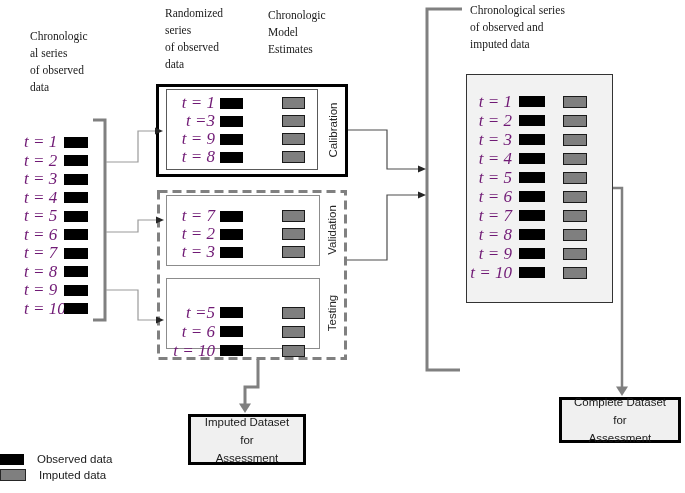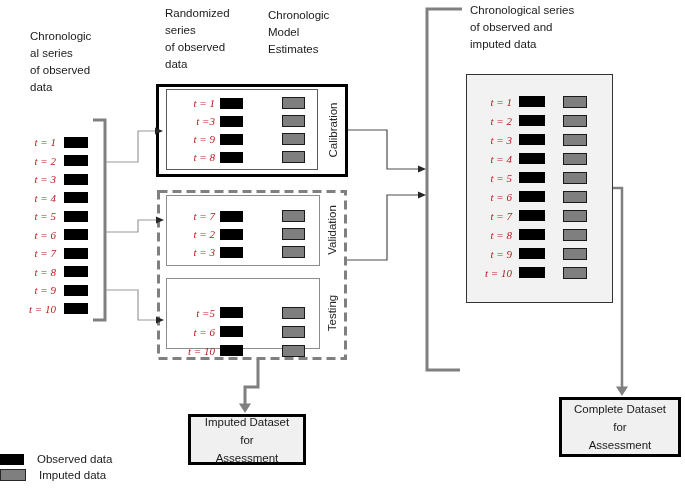--- a/index.html
+++ b/index.html
@@ -1,26 +1,26 @@
 <!DOCTYPE html>
 <html><head>
 <meta charset="utf-8">
 <style>
   html,body{margin:0;padding:0;background:#fff;}
   #canvas{position:relative;width:685px;height:493px;background:#fff;overflow:hidden;
           font-family:"Liberation Sans",sans-serif;color:#1a1a1a;}
 
   
-  .hdr{position:absolute;font-size:11.5px;line-height:17px;white-space:nowrap;color:#1a1a1a;}
+  .hdr{position:absolute;font-size:11.5px;line-height:17px;white-space:nowrap;color:#1a1a1a;font-family:Liberation Serif, serif;}
   .hdr span{display:block;}
 
   
   .trow{display:flex;align-items:center;}
-  .tlabel{font-family:"Liberation Serif",serif;font-style:italic;font-size:11px;
-          color:#b91c1c;text-align:right;white-space:nowrap;}
+  .tlabel{font-family:"Liberation Serif",serif;font-style:italic;font-size:17px;
+          color:#701a75;text-align:right;white-space:nowrap;}
   .bar{flex:none;}
   .bar.obs{width:24px;height:11px;background:#000;}
   .bar.imp{width:21px;height:10px;background:#7f7f7f;border:1px solid #1a1a1a;}
 
   
   .series-col{position:absolute;left:24px;top:133px;}
   .series-col .trow{height:18.5px;}
   .series-col .tlabel{width:32px;margin-right:8px;}
 
   
@@ -53,21 +53,21 @@
   .result-panel .tlabel{width:45px;margin-right:7px;}
   .result-panel .bar.obs{width:26px;}
   .result-panel .bar.imp{margin-left:18px;width:22px;}
 
   
   .outbox{position:absolute;border:3px solid #000;background:#f0f0f0;box-sizing:border-box;
           display:flex;flex-direction:column;align-items:center;justify-content:center;
           font-size:11.5px;line-height:18px;text-align:center;color:#1a1a1a;}
   .outbox span{display:block;}
   #imputed-box{left:188px;top:414px;width:118px;height:51px;}
-  #complete-box{left:559px;top:397px;width:122px;height:60px;}
+  #complete-box{left:559px;top:397px;width:122px;height:46px;}
 
   
   .legend{position:absolute;left:0;top:451px;}
   .legend .lrow{display:flex;align-items:center;height:16px;gap:6px;}
   .legend .sw{flex:none;margin-right:7px;}
   .sw.obs{width:24px;height:11px;background:#000;}
   .sw.imp{width:24px;height:10px;background:#7f7f7f;border:1px solid #262626;}
   .legend .ltext{font-size:11.5px;color:#1a1a1a;}
 
   

